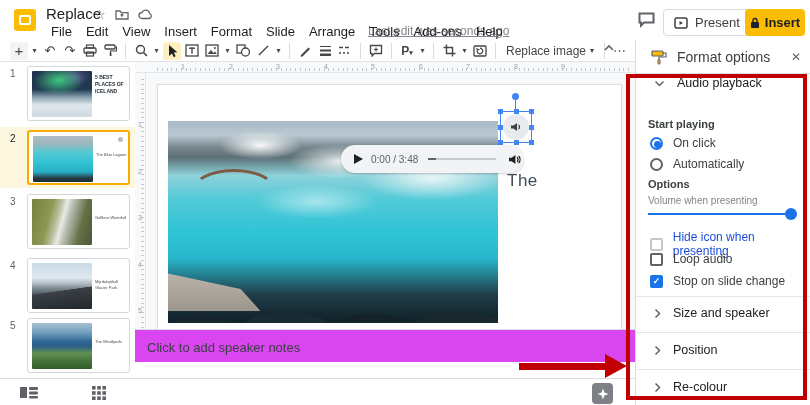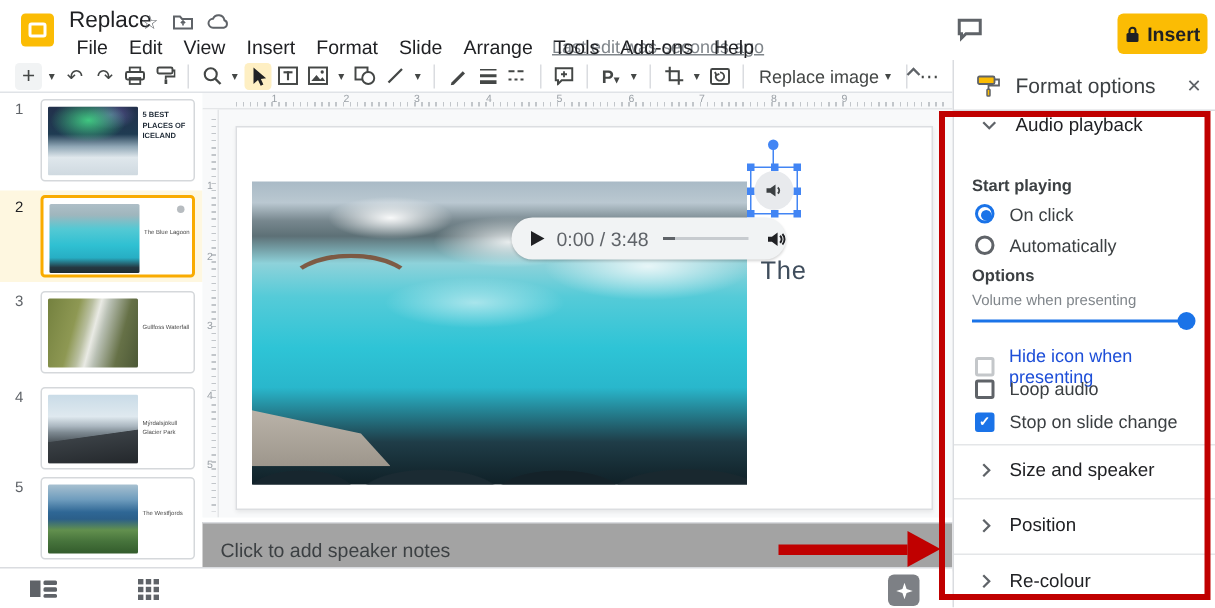--- a/index.html
+++ b/index.html
@@ -92,48 +92,48 @@
   .slide-text{position:absolute;left:349px;top:80px;font-size:17px;color:#3f4d5c;letter-spacing:.5px;line-height:32px}
   .audio-sel{position:absolute;left:342px;top:26px;width:32px;height:32px;border:1px solid #4285f4}
   .handle{position:absolute;width:5px;height:5px;background:#4285f4}
   .rot-stem{position:absolute;left:357px;top:14px;width:1px;height:12px;background:#4285f4}
   .rot-dot{position:absolute;left:354px;top:8px;width:7px;height:7px;border-radius:50%;background:#4285f4}
   .audio-circle{position:absolute;left:345px;top:29px;width:26px;height:26px;border-radius:50%;
     background:#e8eaed;display:flex;align-items:center;justify-content:center}
   .player{position:absolute;left:183px;top:60px;width:183px;height:28px;border-radius:14px;background:#f1f3f4;
     box-shadow:0 1px 2px rgba(0,0,0,.18);display:flex;align-items:center}
   .play-tri{margin-left:13px;width:0;height:0;border-left:9px solid #202124;border-top:5.5px solid transparent;border-bottom:5.5px solid transparent}
-  .p-time{margin-left:8px;font-size:13px;color:#5f6368;white-space:nowrap}
+  .p-time{margin-left:8px;font-size:10px;color:#5f6368;white-space:nowrap}
   .p-track{margin-left:10px;width:68px;height:2px;background:#c7cbcf;position:relative}
   .p-track i{position:absolute;left:0;top:0;width:8px;height:2px;background:#5f6368}
   .p-vol{margin-left:12px}
   .notes-dots{position:absolute;left:240px;top:280px;font-size:10px;color:#9aa0a6;letter-spacing:2px}
 
   
-  .notes{left:135px;top:348px;width:500px;height:33px;background:#a3a3a3;border-top:1px solid #dadce0}
+  .notes{left:135px;top:329px;width:500px;height:33px;background:#d946ef;border-top:1px solid #dadce0}
   .notes-text{position:absolute;left:12px;top:10px;font-size:13px;color:#3c4043}
   .bottombar{left:0;top:378px;width:635px;height:27px;background:#fff;border-top:1px solid #dadce0}
   .view-filmstrip{position:absolute;left:20px;top:7px}
   .view-grid{position:absolute;left:92px;top:7px}
   .explore-btn{position:absolute;left:592px;top:4px;width:21px;height:21px;background:#7d8085;border-radius:4px;
     display:flex;align-items:center;justify-content:center}
 
   
   .panel{left:635px;top:40px;width:175px;height:365px;background:#fff;border-left:1px solid #dadce0}
   .panel-header{position:absolute;left:0;top:0;width:175px;height:34px;border-bottom:1px solid #dadce0;
     display:flex;align-items:center}
   .panel-title{margin-left:41px;font-size:14px;font-weight:500;color:#3c4043}
   .panel-close{position:absolute;right:10px;top:10px;font-size:12px;color:#5f6368}
   .roller-ic{position:absolute;left:15px;top:9px}
   .sec-row{position:absolute;left:0;width:175px;height:30px;display:flex;align-items:center}
   .sec-chev{margin-left:18px}
   .sec-label{margin-left:12px;font-size:12.5px;font-weight:500;color:#202124}
   .p-sub{position:absolute;left:12px;font-size:11px;font-weight:bold;color:#3c4043}
   .p-mini{position:absolute;left:12px;font-size:10px;color:#80868b}
-  .radio-row{position:absolute;left:14px;display:flex;gap:10px}
+  .radio-row{position:absolute;left:14px;display:flex;align-items:center;gap:10px}
   .radio{width:13px;height:13px;border-radius:50%;border:2px solid #5f6368;position:relative}
   .radio.on{border-color:#1a73e8}
   .radio.on i{position:absolute;left:2px;top:2px;width:7px;height:7px;border-radius:50%;background:#1a73e8}
   .radio-label{font-size:12px;color:#3c4043}
   .slider{position:absolute;left:12px;width:148px;height:12px}
   .slider .track{position:absolute;left:0;top:5px;width:100%;height:2px;background:#1a73e8}
   .slider .thumb{position:absolute;right:-1px;top:0;width:12px;height:12px;border-radius:50%;background:#1a73e8}
   .chk-row{position:absolute;left:14px;display:flex;align-items:center;gap:10px}
   .chk{width:13px;height:13px;border:2px solid #5f6368;border-radius:2px;display:flex;align-items:center;justify-content:center}
   .chk.dis{border-color:#c4c7ca}
@@ -183,20 +183,32 @@
       <span>Arrange</span>
       <span>Tools</span>
       <span>Add-ons</span>
       <span>Help</span>
     </div>
     <div class="abs comment-btn">
       <svg width="19" height="17" viewBox="0 0 19 17">
           <path d="M2.5 2.5 h14 v9 h-9.5 l-3 3 v-3 h-1.5 Z" fill="none" stroke="#5f6368" stroke-width="2"></path>
         </svg>
     </div>
+    <div class="abs present-btn">
+      <div class="present-main">
+        <span>
+          <svg width="14" height="12" viewBox="0 0 14 12">
+              <rect x="1" y="1" width="12" height="10" rx="1.5" fill="none" stroke="#3c4043" stroke-width="1.5"></rect>
+              <path d="M5.5 4 L9 6 L5.5 8 Z" fill="#3c4043"></path>
+            </svg>
+        </span>
+        <span>Present</span>
+      </div>
+      <div class="present-caret">▾</div>
+    </div>
     <div class="abs share-btn">
       <span>
         <svg width="10" height="12" viewBox="0 0 10 12">
             <rect x="1" y="5" width="8" height="6" rx="1" fill="#202124"></rect>
             <path d="M3 5 V3.5 a2 2 0 0 1 4 0 V5" fill="none" stroke="#202124" stroke-width="1.4"></path>
           </svg>
       </span>
       <span>Insert</span>
     </div>
   </div>

